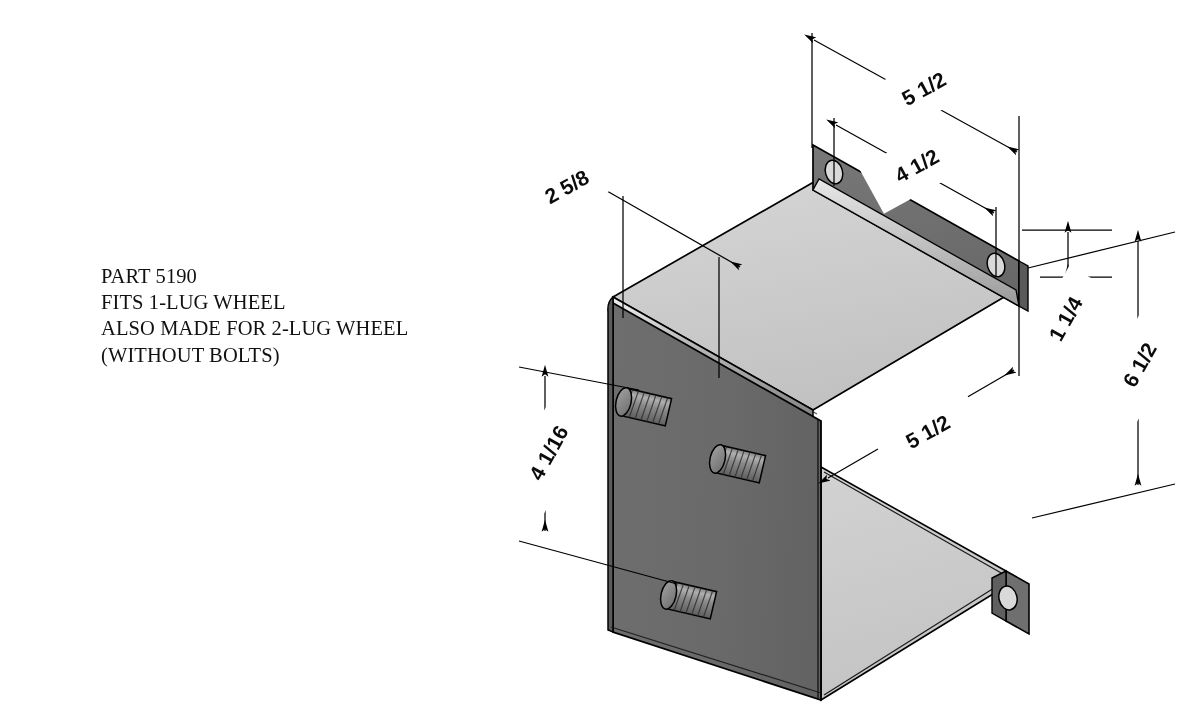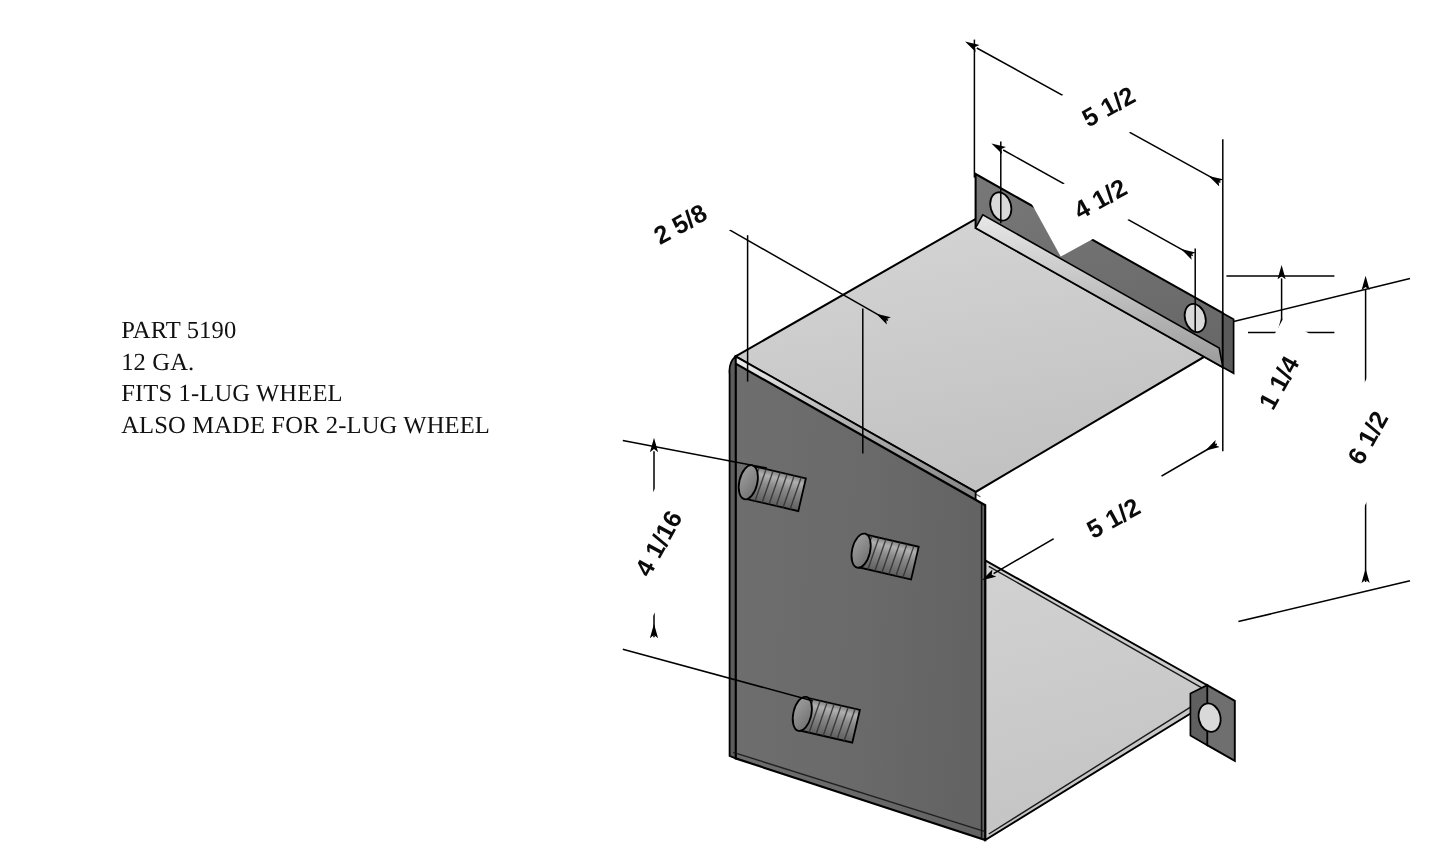--- a/index.html
+++ b/index.html
@@ -247,16 +247,16 @@
       <path d="M 545,376 L 545,531" marker-start="url(#arrowB)" marker-end="url(#arrowF)"></path>
       <rect x="491" y="428" width="116" height="50" fill="#fff" stroke="none" transform="rotate(-61 549 453)"></rect>
       <text class="dim-text" x="549" y="460" text-anchor="middle" transform="rotate(-61 549 453)" stroke="none">4 1/16</text>
     </g>
 
   </g>
 </svg>
 
 <div class="note-block">
   <span class="note-line">PART 5190</span>
-  <span class="note-line">12 GA.</span>
   <span class="note-line">FITS 1-LUG WHEEL</span>
   <span class="note-line">ALSO MADE FOR 2-LUG WHEEL</span>
+  <span class="note-line">(WITHOUT BOLTS)</span>
 </div>
 
 </body></html>

